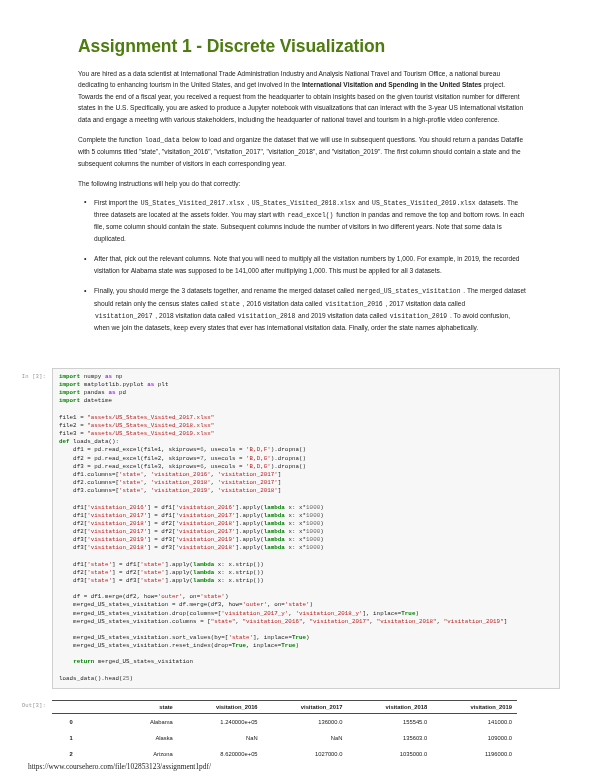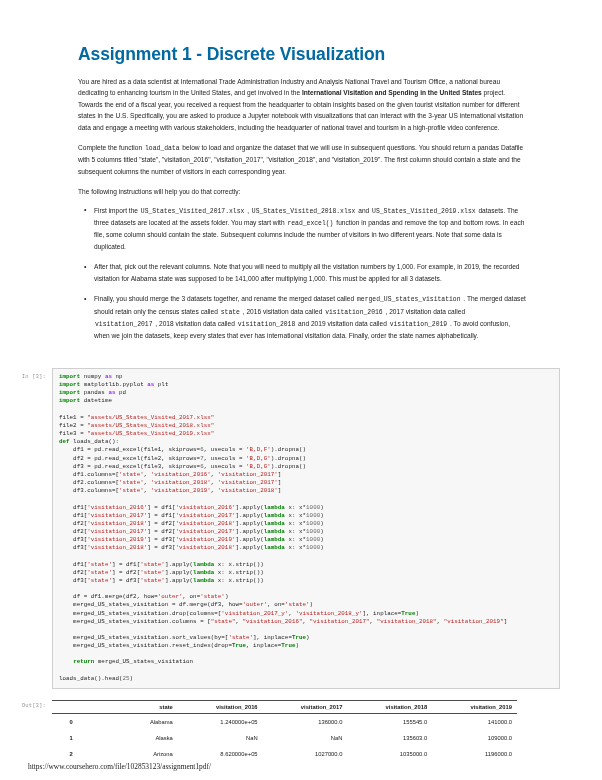--- a/index.html
+++ b/index.html
@@ -24,23 +24,23 @@
   .content {
     position: absolute;
     left: 78px;
     top: 36px;
     width: 448px;
   }
 
   h1.title {
     font-size: 17.5px;
     font-weight: bold;
-    margin: 8px 0 11px 0;
+    margin: 0 0 11px 0;
     letter-spacing: -0.1px;
-    color: #0369a1;
+    color: #4d7c0f;
   }
   h2.subtitle {
     font-size: 13.5px;
     font-weight: bold;
     margin: 21px 0 10px 0;
     letter-spacing: -0.05px;
     color: #141414;
   }
   p.para {
     font-size: 6.6px;

